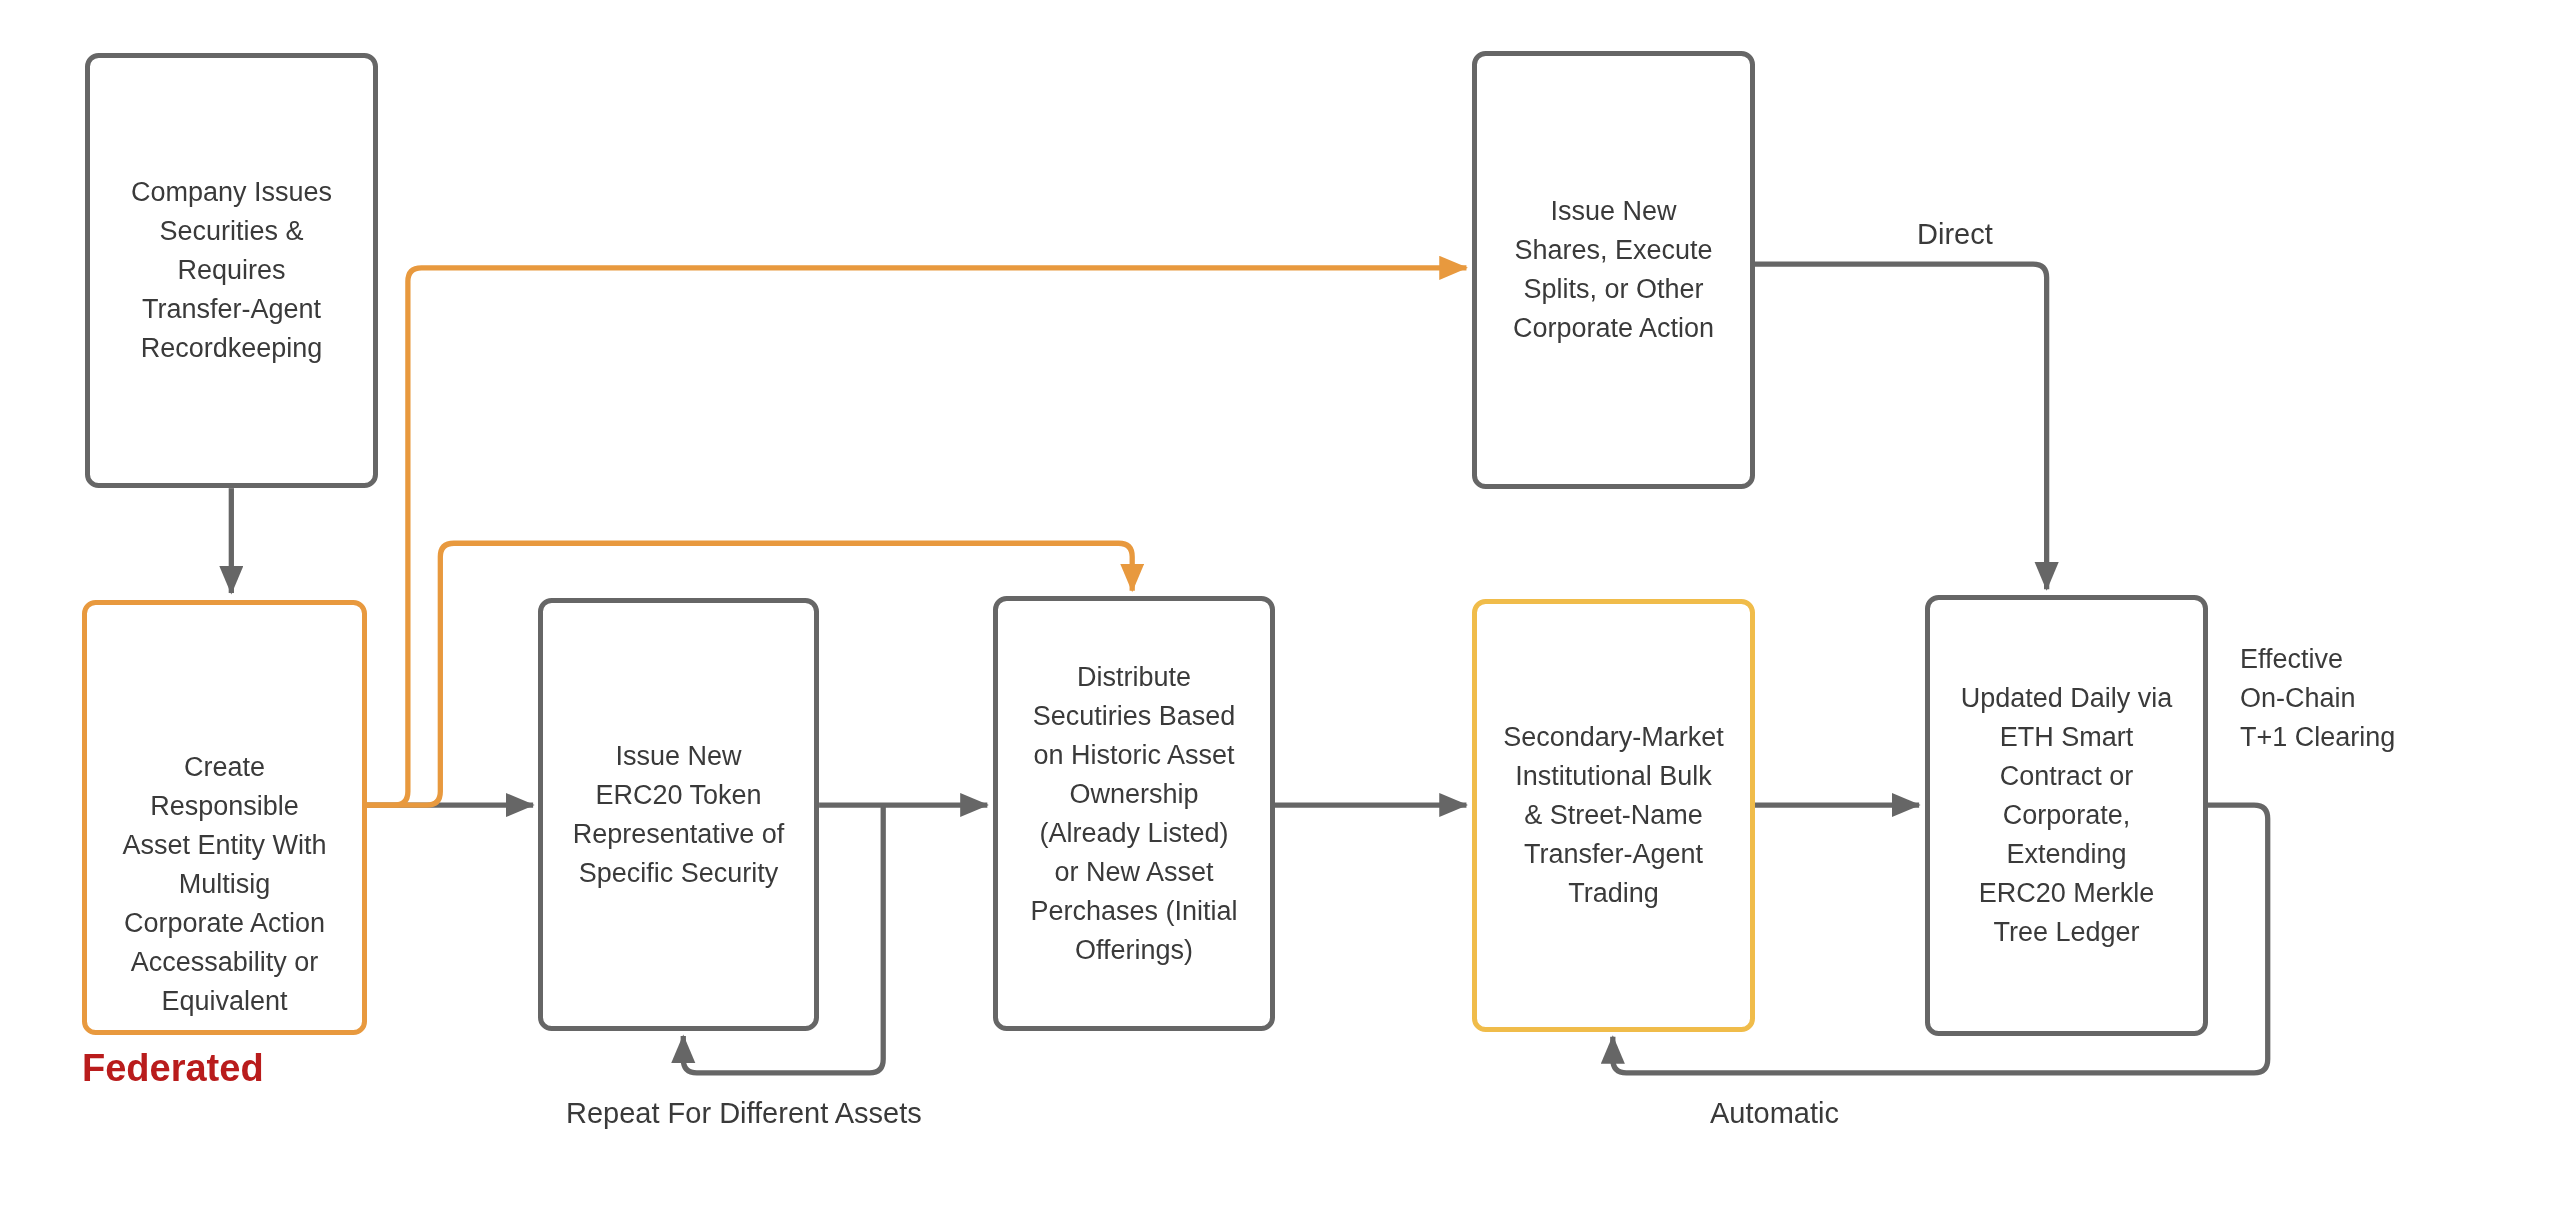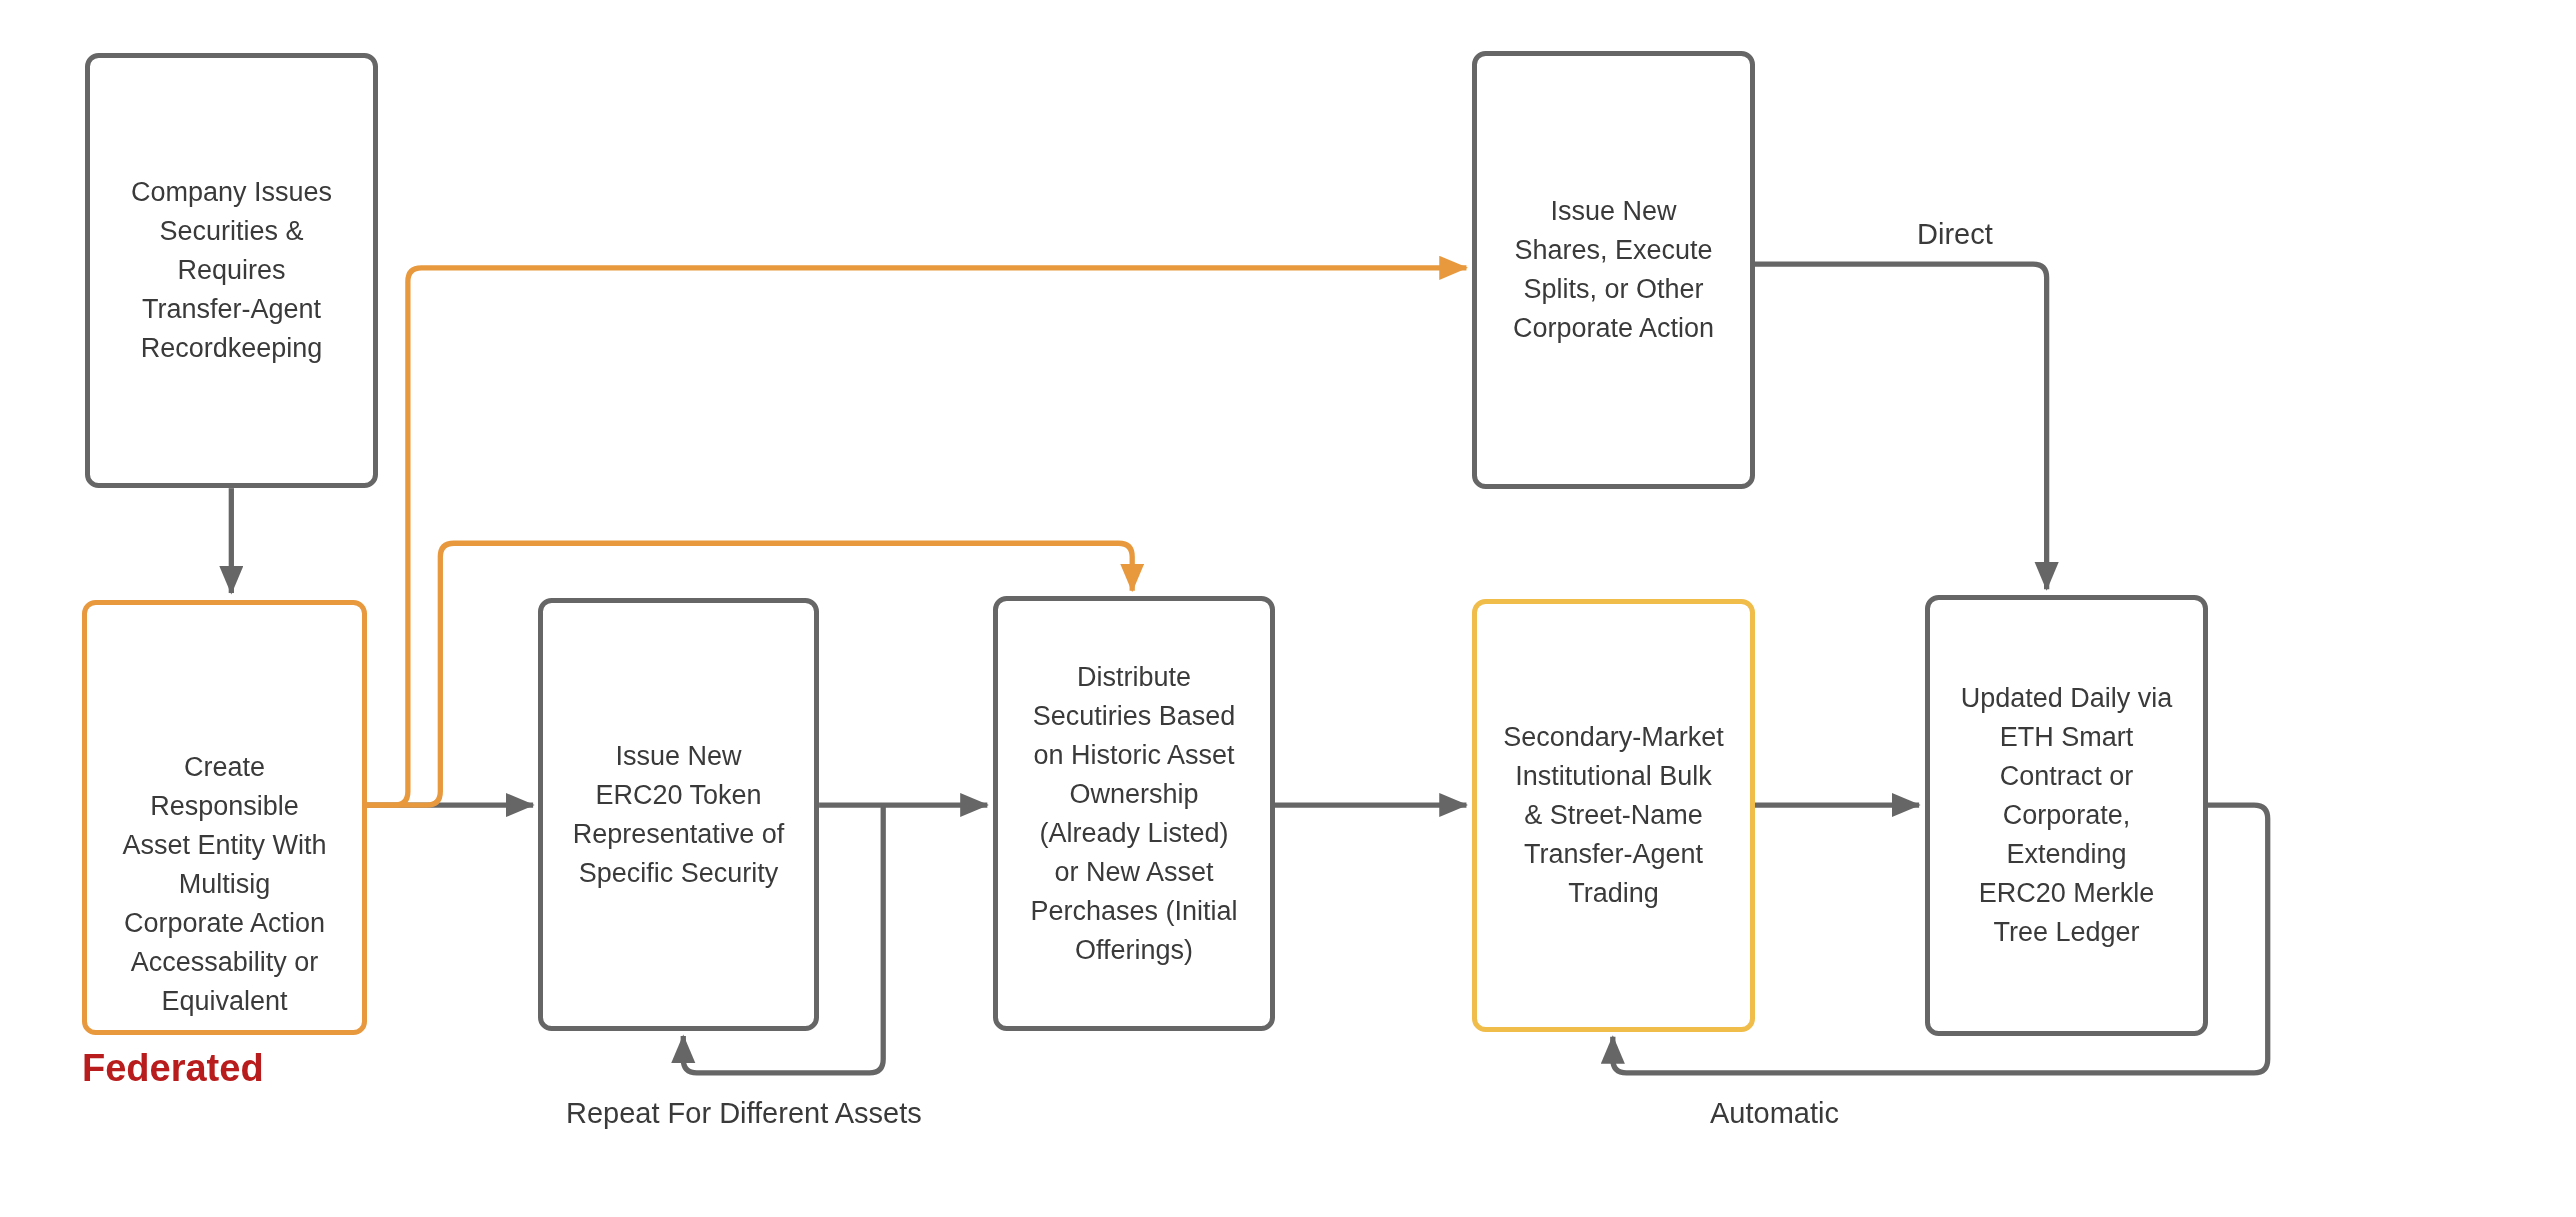--- a/index.html
+++ b/index.html
@@ -167,15 +167,18 @@
   </div>
 
   <div id="lbl-federated" class="lbl orange-bold">Federated</div>
 
   <div id="lbl-direct" class="lbl">Direct</div>
 
   <div id="lbl-repeat" class="lbl">Repeat For Different Assets</div>
 
   <div id="lbl-automatic" class="lbl">Automatic</div>
 
+  <div id="lbl-clearing" class="lbl note">Effective
+On-Chain
+T+1 Clearing</div>
 
 </div>
 
 
 </body></html>

